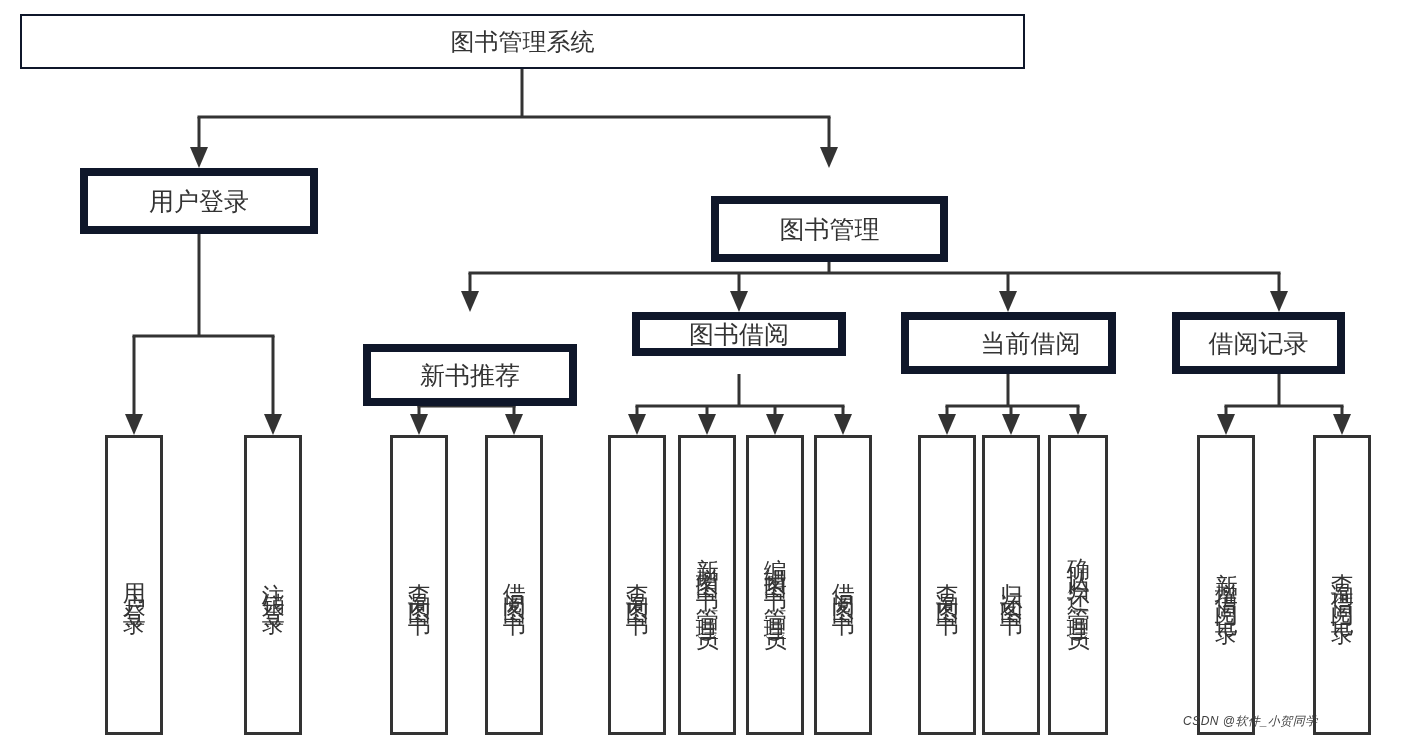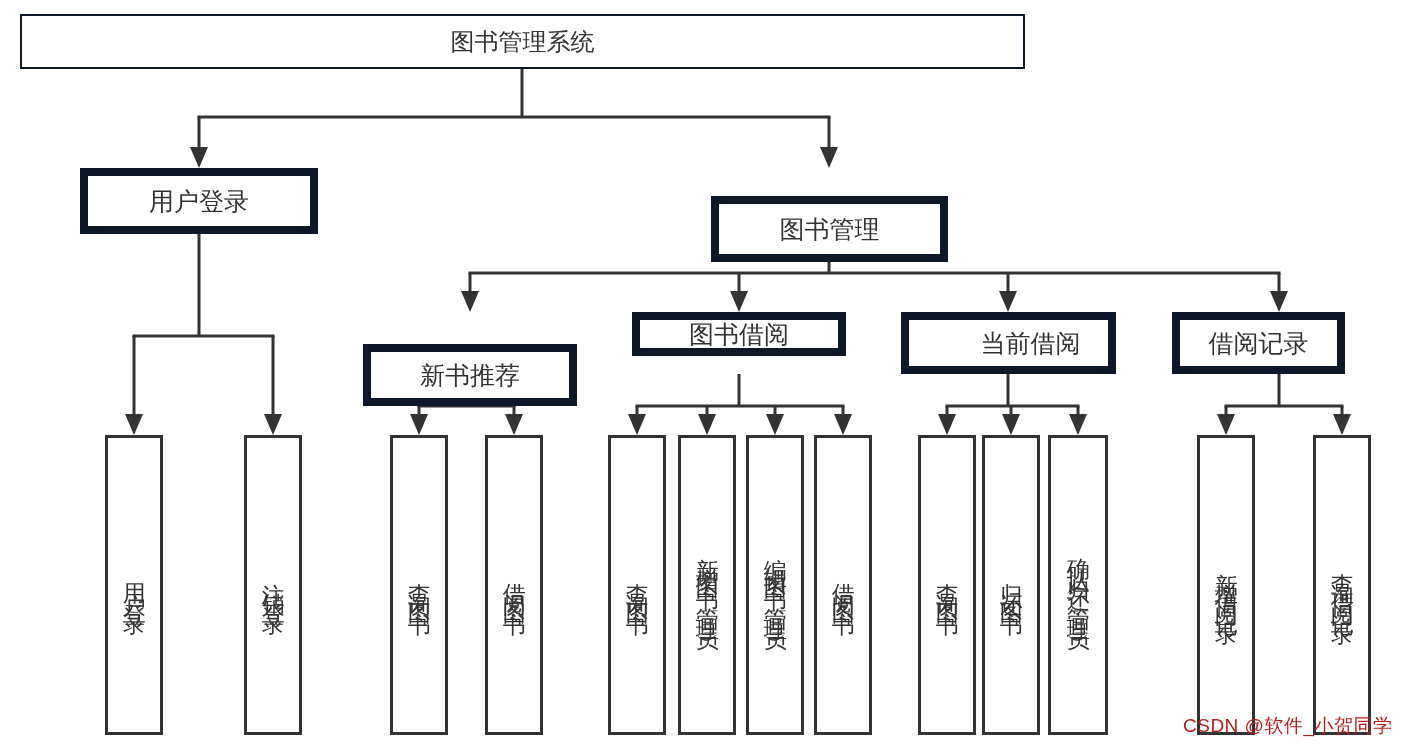--- a/index.html
+++ b/index.html
@@ -18,21 +18,21 @@
     position:absolute;top:435px;width:58px;height:300px;box-sizing:border-box;
     background:#fff;border:3px solid #333;
     display:flex;align-items:center;justify-content:center;
   }
   .vbox span{
     writing-mode:vertical-rl;text-orientation:mixed;
     font-size:23px;letter-spacing:10px;line-height:1.1;color:#333;
   }
   .watermark{
     position:absolute;left:1183px;top:713px;z-index:5;
-    font-size:19px;color:#b91c1c;white-space:nowrap;letter-spacing:.5px;
+    font-size:12px;color:#404040;white-space:nowrap;letter-spacing:.5px;font-style:italic;
   }
 </style>
 </head>
 <body>
 
 <div class="canvas">
 
   <svg class="wires" viewBox="0 0 1405 747" xmlns="http://www.w3.org/2000/svg">
     <g stroke="#333333" stroke-width="3" fill="none">
 

